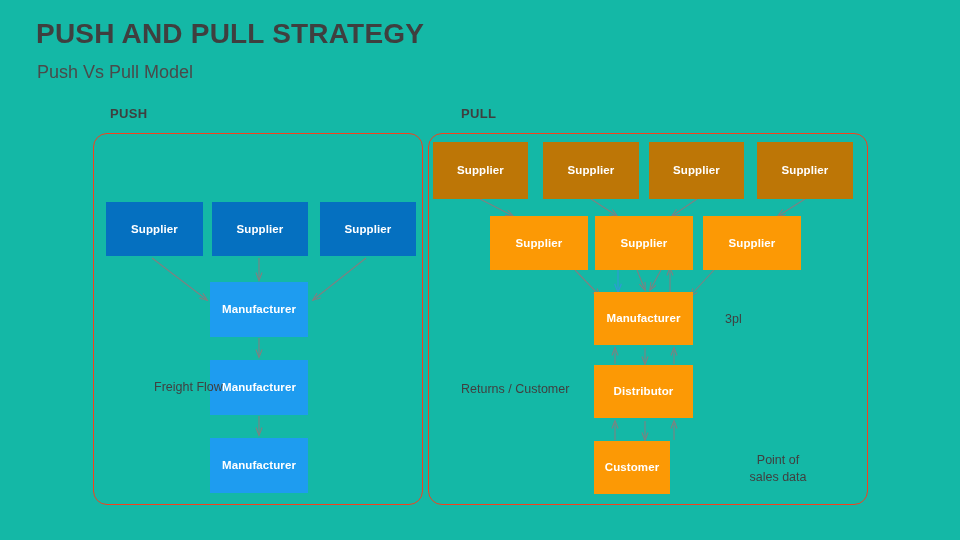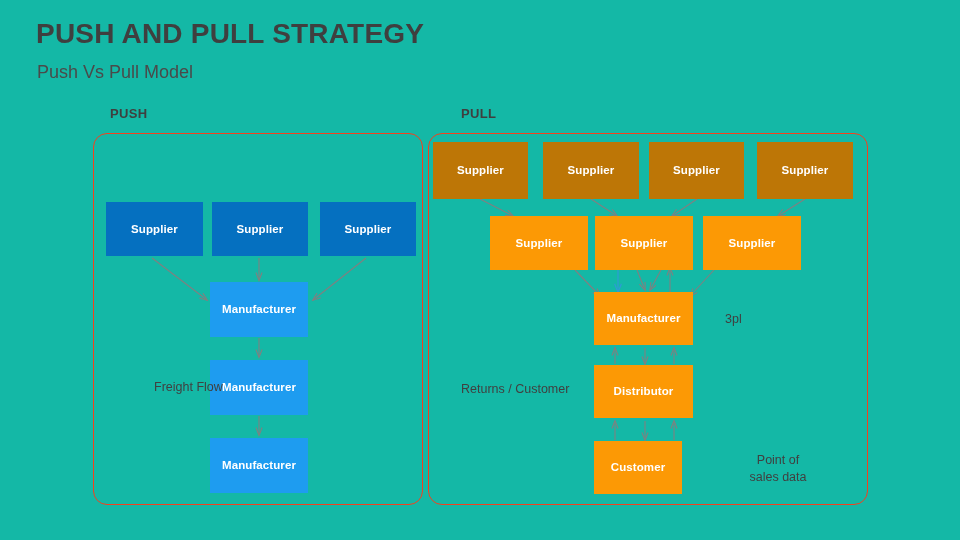--- a/index.html
+++ b/index.html
@@ -181,21 +181,21 @@
   <div class="node brown" style="left:543px; top:142px; width:96px; height:57px;">Supplier</div>
   <div class="node brown" style="left:649px; top:142px; width:95px; height:57px;">Supplier</div>
   <div class="node brown" style="left:757px; top:142px; width:96px; height:57px;">Supplier</div>
 
   <div class="node orange" style="left:490px; top:216px; width:98px; height:54px;">Supplier</div>
   <div class="node orange" style="left:595px; top:216px; width:98px; height:54px;">Supplier</div>
   <div class="node orange" style="left:703px; top:216px; width:98px; height:54px;">Supplier</div>
 
   <div class="node orange" style="left:594px; top:292px; width:99px; height:53px;">Manufacturer</div>
   <div class="node orange" style="left:594px; top:365px; width:99px; height:53px;">Distributor</div>
-  <div class="node orange" style="left:594px; top:441px; width:88px; height:53px;">Customer</div>
+  <div class="node orange" style="left:594px; top:441px; width:76px; height:53px;">Customer</div>
 
   <div class="caption" style="left:725px; top:311px;">3pl</div>
   <div class="caption" style="left:461px; top:381px;">Returns / Customer</div>
   <div class="caption" style="left:724px; top:452px; width:108px; text-align:center;">
     <div>Point of</div>
     <div>sales data</div>
   </div>
 
 </div>
 

